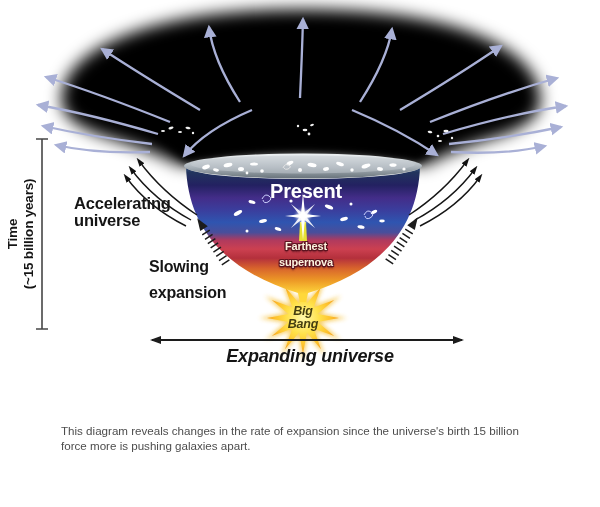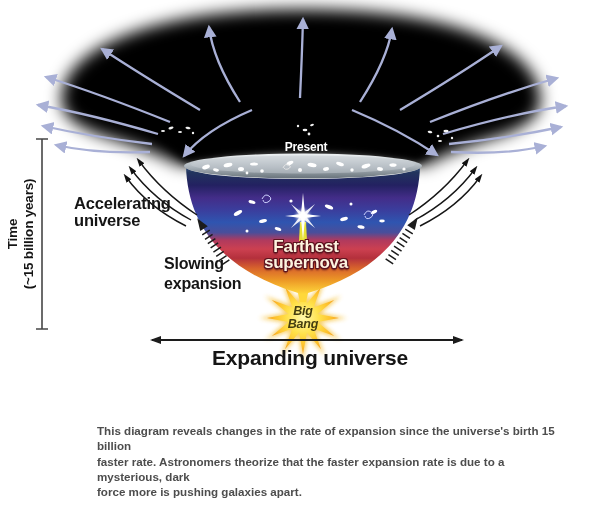--- a/index.html
+++ b/index.html
@@ -3,37 +3,37 @@
 <meta charset="utf-8">
 <style>
   html,body{margin:0;padding:0;background:#fff;}
   .screenshot{
     position:relative;width:600px;height:507px;background:#ffffff;overflow:hidden;
     font-family:"Liberation Sans","DejaVu Sans",sans-serif;
   }
   .art{position:absolute;left:0;top:0;}
   .lbl{position:absolute;white-space:pre-line;font-weight:bold;color:#151515;letter-spacing:-0.2px;}
   .lbl.center{transform:translateX(-50%);text-align:center;}
-  .present{font-size:12px;color:#ffffff;}
+  .present{font-size:20px;color:#ffffff;margin-top:40px;}
   .accel{font-size:16.5px;line-height:17px;}
-  .slowing{font-size:16px;line-height:20px;margin-left:15px;}
+  .slowing{font-size:16px;line-height:26px;}
   .farthest{
-    font-size:17px;line-height:15.5px;color:#fdf3df;
+    font-size:11px;line-height:15.5px;color:#fdf3df;
     text-shadow:-1px 0 #5e1420,1px 0 #5e1420,0 -1px #5e1420,0 1px #5e1420,
                 -1px -1px #5e1420,1px 1px #5e1420,-1px 1px #5e1420,1px -1px #5e1420,0 2px 2px #4a0f18;
   }
   .bigbang{font-size:12.5px;line-height:13px;color:#453e10;}
-  .expanding{font-size:21px;}
+  .expanding{font-size:18px;font-style:italic;}
   .timelbl{
     position:absolute;left:-72px;top:216px;width:190px;height:36px;
     transform:rotate(-90deg);text-align:center;font-weight:bold;
     font-size:13.5px;line-height:16px;color:#151515;white-space:pre-line;letter-spacing:-0.2px;
   }
   .caption{position:absolute;left:61px;top:423px;width:505px;color:#4d4d4d;}
-  .caption .cap-line{font-size:11.6px;line-height:15.3px;font-weight:bold;margin-left:36px;}
+  .caption .cap-line{font-size:11.6px;line-height:15.3px;font-weight:normal;}
 </style>
 </head>
 <body>
 
 <div class="screenshot">
 
   <svg class="art" width="600" height="410" viewBox="0 0 600 410">
     <defs>
       <filter id="blurBig" x="-30%" y="-30%" width="160%" height="160%">
           <feGaussianBlur stdDeviation="8"></feGaussianBlur>
@@ -229,17 +229,16 @@
   <div class="lbl center bigbang" style="left:303px;top:305px;font-style:italic;">Big
 Bang</div>
 
   <div class="lbl center expanding" style="left:310px;top:346px;">Expanding universe</div>
 
   <div class="timelbl">Time
 (~15 billion years)</div>
 
   <div class="caption">
     <div class="cap-line">This diagram reveals changes in the rate of expansion since the universe's birth 15 billion</div>
-    <div class="cap-line">faster rate. Astronomers theorize that the faster expansion rate is due to a mysterious, dark</div>
     <div class="cap-line">force more is pushing galaxies apart.</div>
   </div>
 
 </div>
 
 </body></html>

